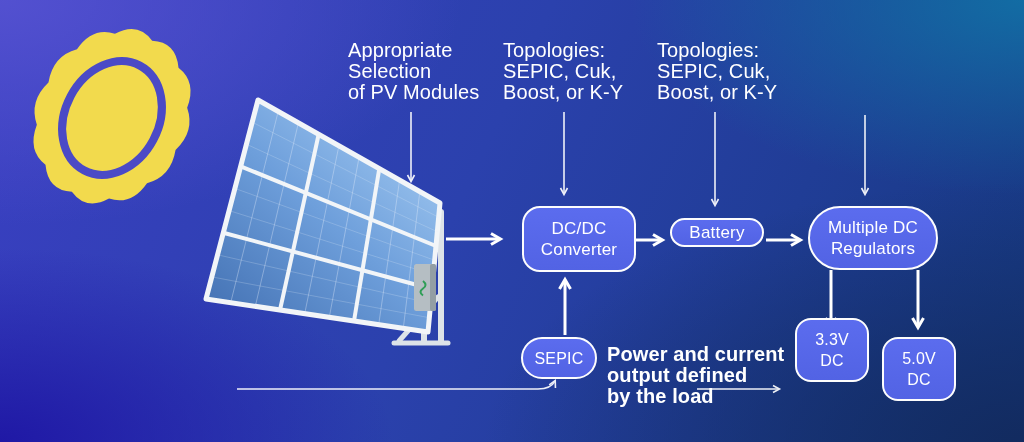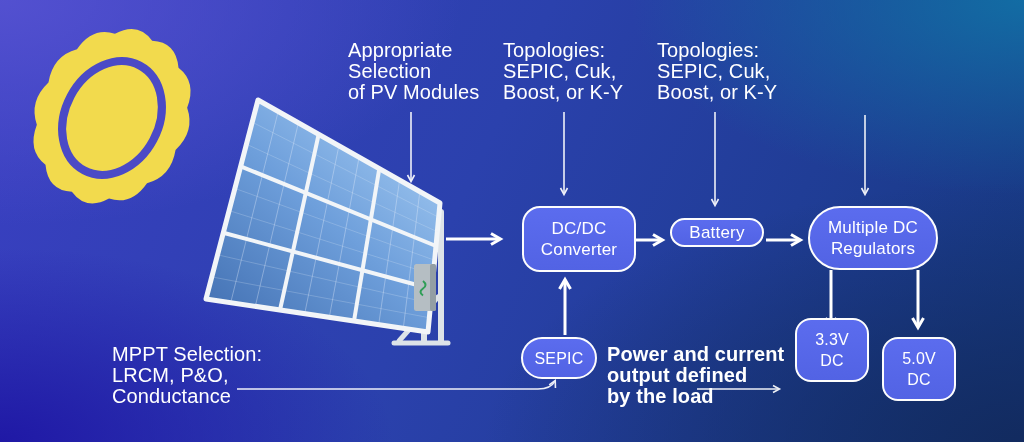--- a/index.html
+++ b/index.html
@@ -128,23 +128,20 @@
 
   <div class="note pv">Appropriate
 Selection
 of PV Modules</div>
   <div class="note topo1">Topologies:
 SEPIC, Cuk,
 Boost, or K-Y</div>
   <div class="note topo2">Topologies:
 SEPIC, Cuk,
 Boost, or K-Y</div>
-  <div class="note mpptsel">MPPT Selection:
-LRCM, P&amp;O,
-Conductance</div>
   <div class="note load">Power and current
 output defined
 by the load</div>
 
   <div class="node dcdc">DC/DC
 Converter</div>
   <div class="node battery">Battery</div>
   <div class="node regulators">Multiple DC
 Regulators</div>
   <div class="node mppt">SEPIC</div>

